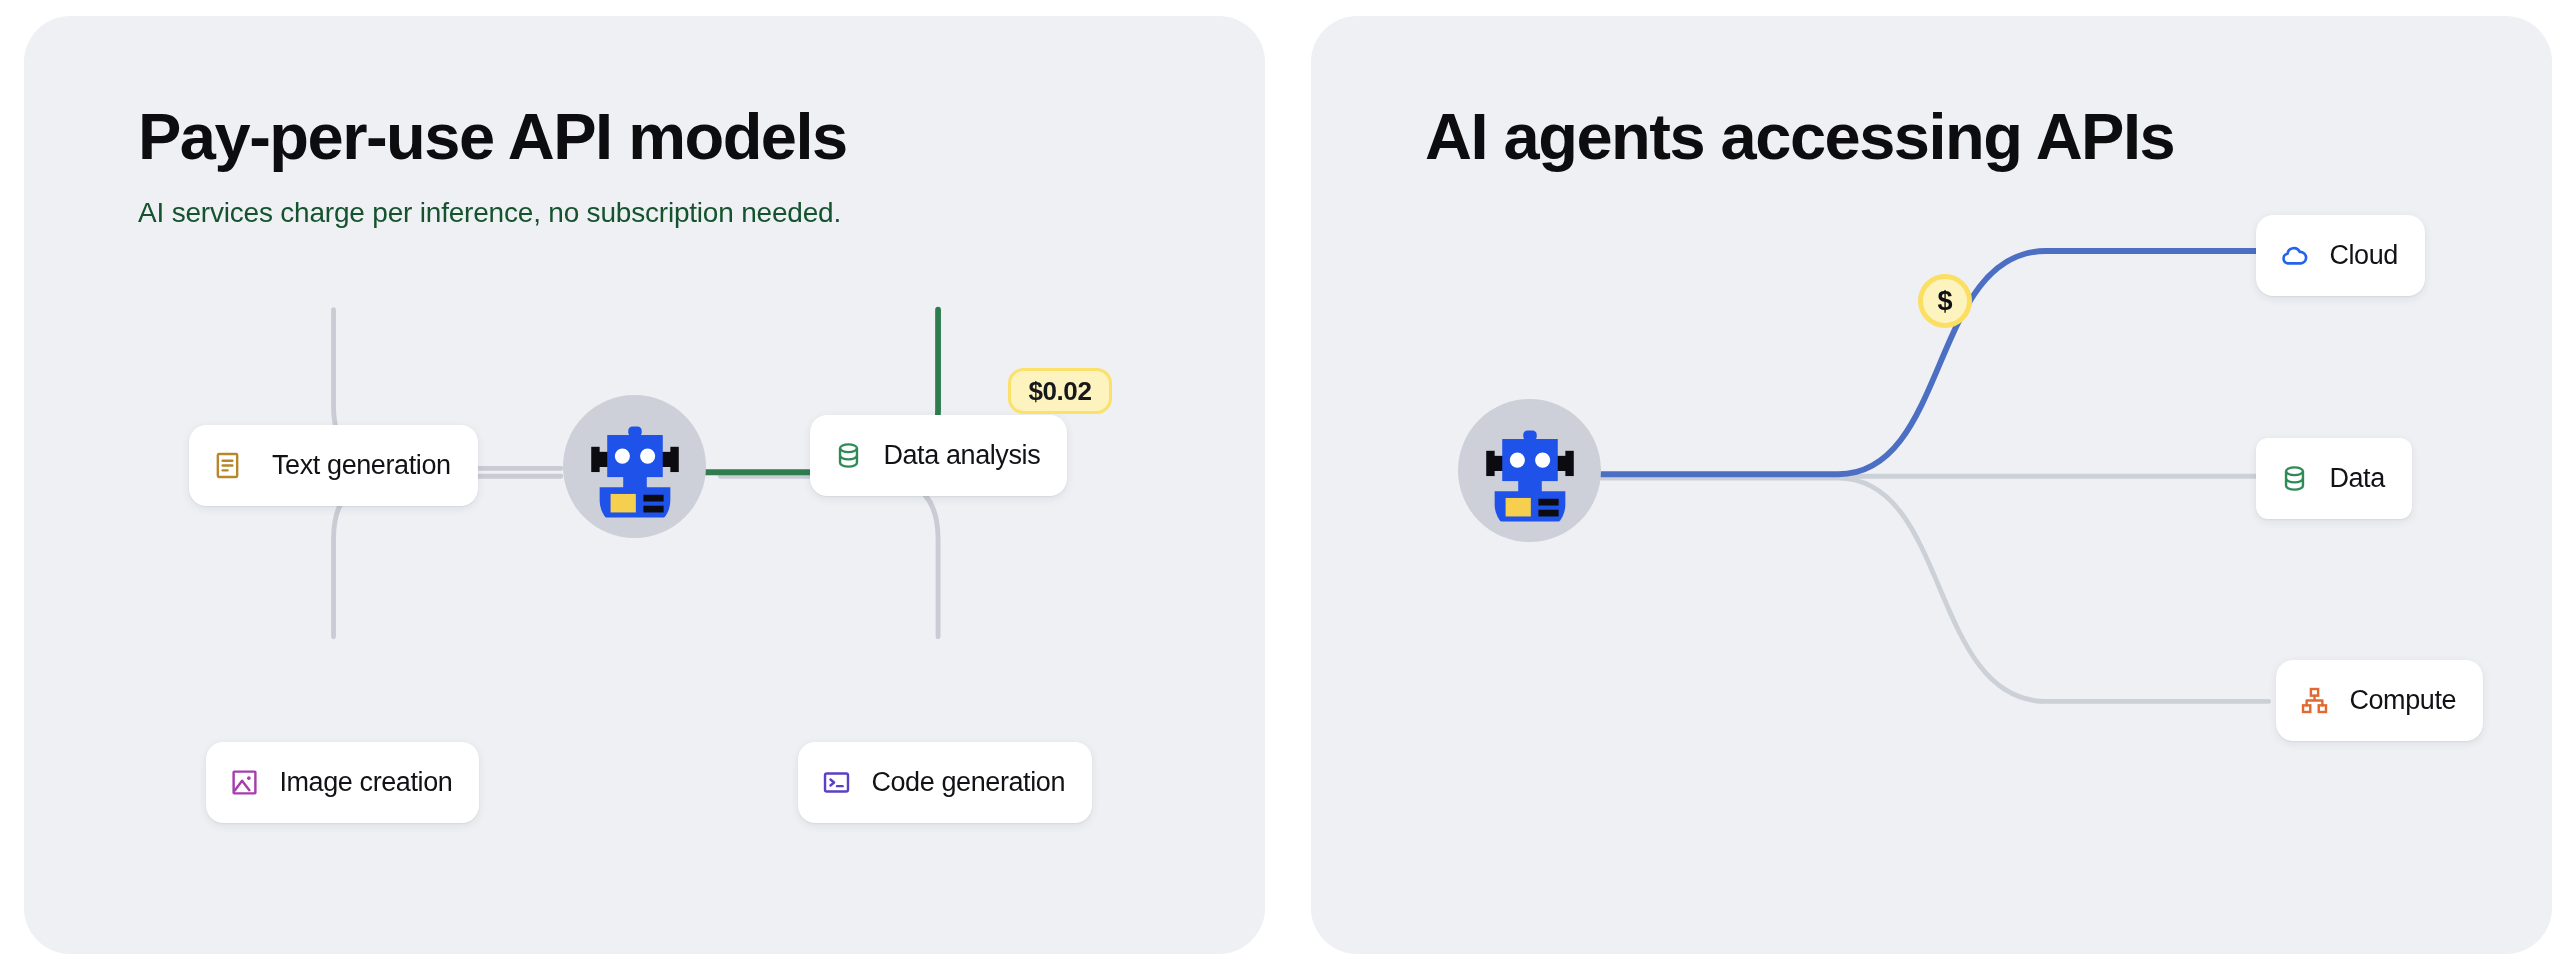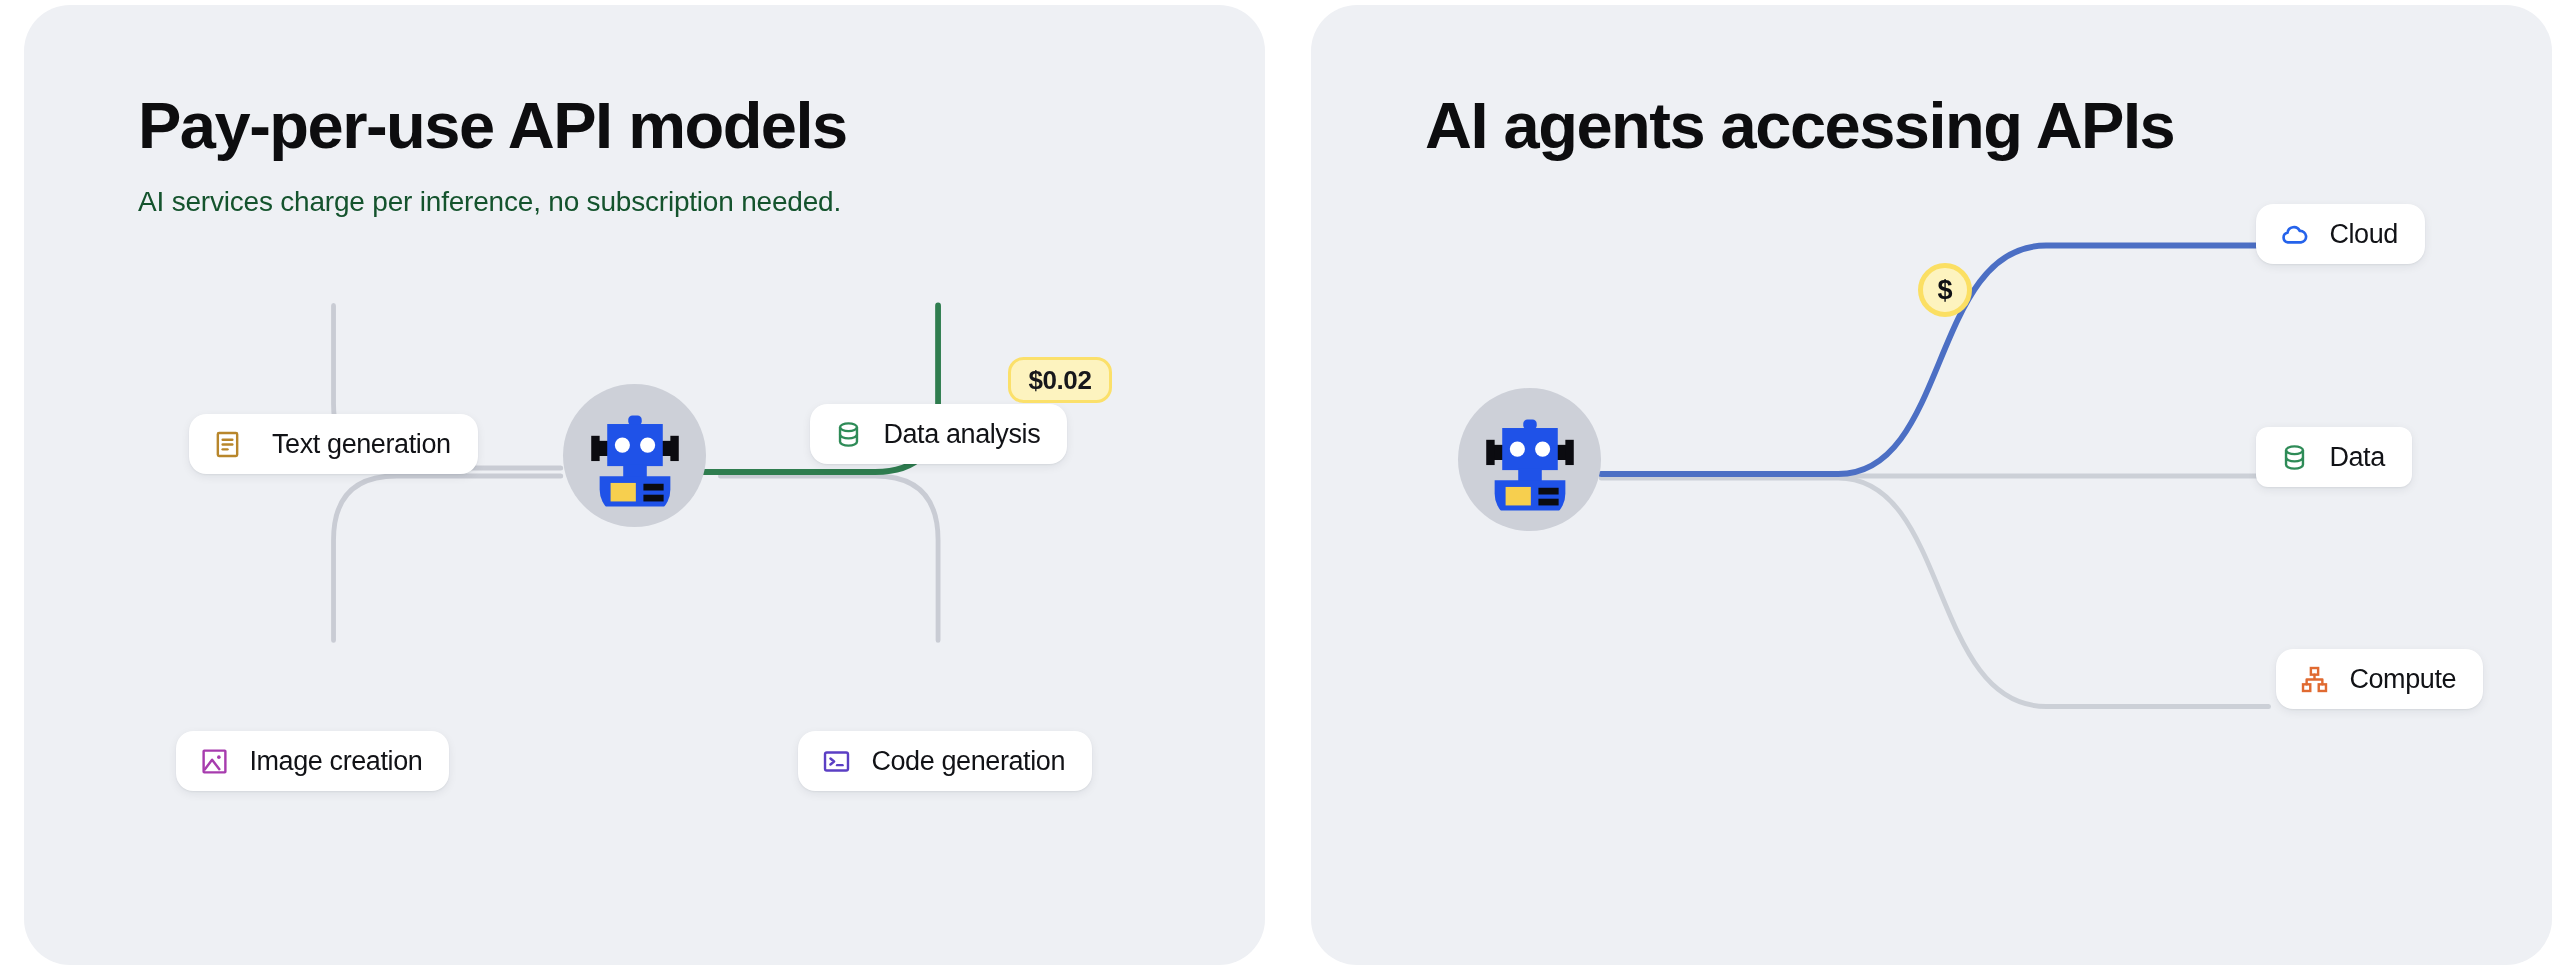--- a/index.html
+++ b/index.html
@@ -13,21 +13,21 @@
     font-family: "Liberation Sans", sans-serif;
     -webkit-font-smoothing: antialiased;
   }
 
   #stage {
     position: relative;
     width: 2576px;
     height: 970px;
     display: flex;
     gap: 46px;
-    padding: 5px 24px;
+    padding: 16px 24px;
     box-sizing: border-box;
   }
 
   .panel {
     position: relative;
     flex: 1 1 0;
     background: #eef0f4;
     border-radius: 46px;
     overflow: hidden;
   }
@@ -91,21 +91,21 @@
     height: 101px;
     transform: translate(-50%, -50%);
   }
 
   
   .pill {
     position: absolute;
     display: flex;
     align-items: center;
     gap: 19.4px;
-    height: 60px;
+    height: 81px;
     padding: 0 27px 0 23px;
     background: #ffffff;
     border-radius: 17.4px;
     box-shadow: 0 1px 1.9px rgba(16,24,40,0.06), 0 2.9px 9.7px rgba(16,24,40,0.07);
     white-space: nowrap;
     box-sizing: border-box;
   }
   .pill .pill-icon {
     display: flex;
     align-items: center;
@@ -224,21 +224,21 @@
         <span class="pill-icon">
           <svg viewBox="0 0 24 24" width="29" height="29" fill="none" stroke="#2e8b57" stroke-width="2">
             <ellipse cx="12" cy="6" rx="7" ry="3.2"></ellipse>
             <path d="M5 6 v12 c0 1.8 3.1 3.2 7 3.2 s7 -1.4 7 -3.2 V6"></path>
             <path d="M5 12 c0 1.8 3.1 3.2 7 3.2 s7 -1.4 7 -3.2"></path>
           </svg>
         </span>
         <span class="pill-label">Data analysis</span>
       </div>
 
-      <div class="pill" style="left:152px; top:726px;">
+      <div class="pill" style="left:182px; top:726px;">
         <span class="pill-icon">
           <svg viewBox="0 0 24 24" width="29" height="29" fill="none" stroke="#a73cae" stroke-width="2">
             <rect x="3" y="3" width="18" height="18" rx="0.5"></rect>
             <circle cx="15.6" cy="8.4" r="1.5" fill="#a73cae" stroke="none"></circle>
             <path d="M3.6 19 L10 10.6 L16.5 19" stroke-linejoin="round"></path>
           </svg>
         </span>
         <span class="pill-label">Image creation</span>
       </div>
 

